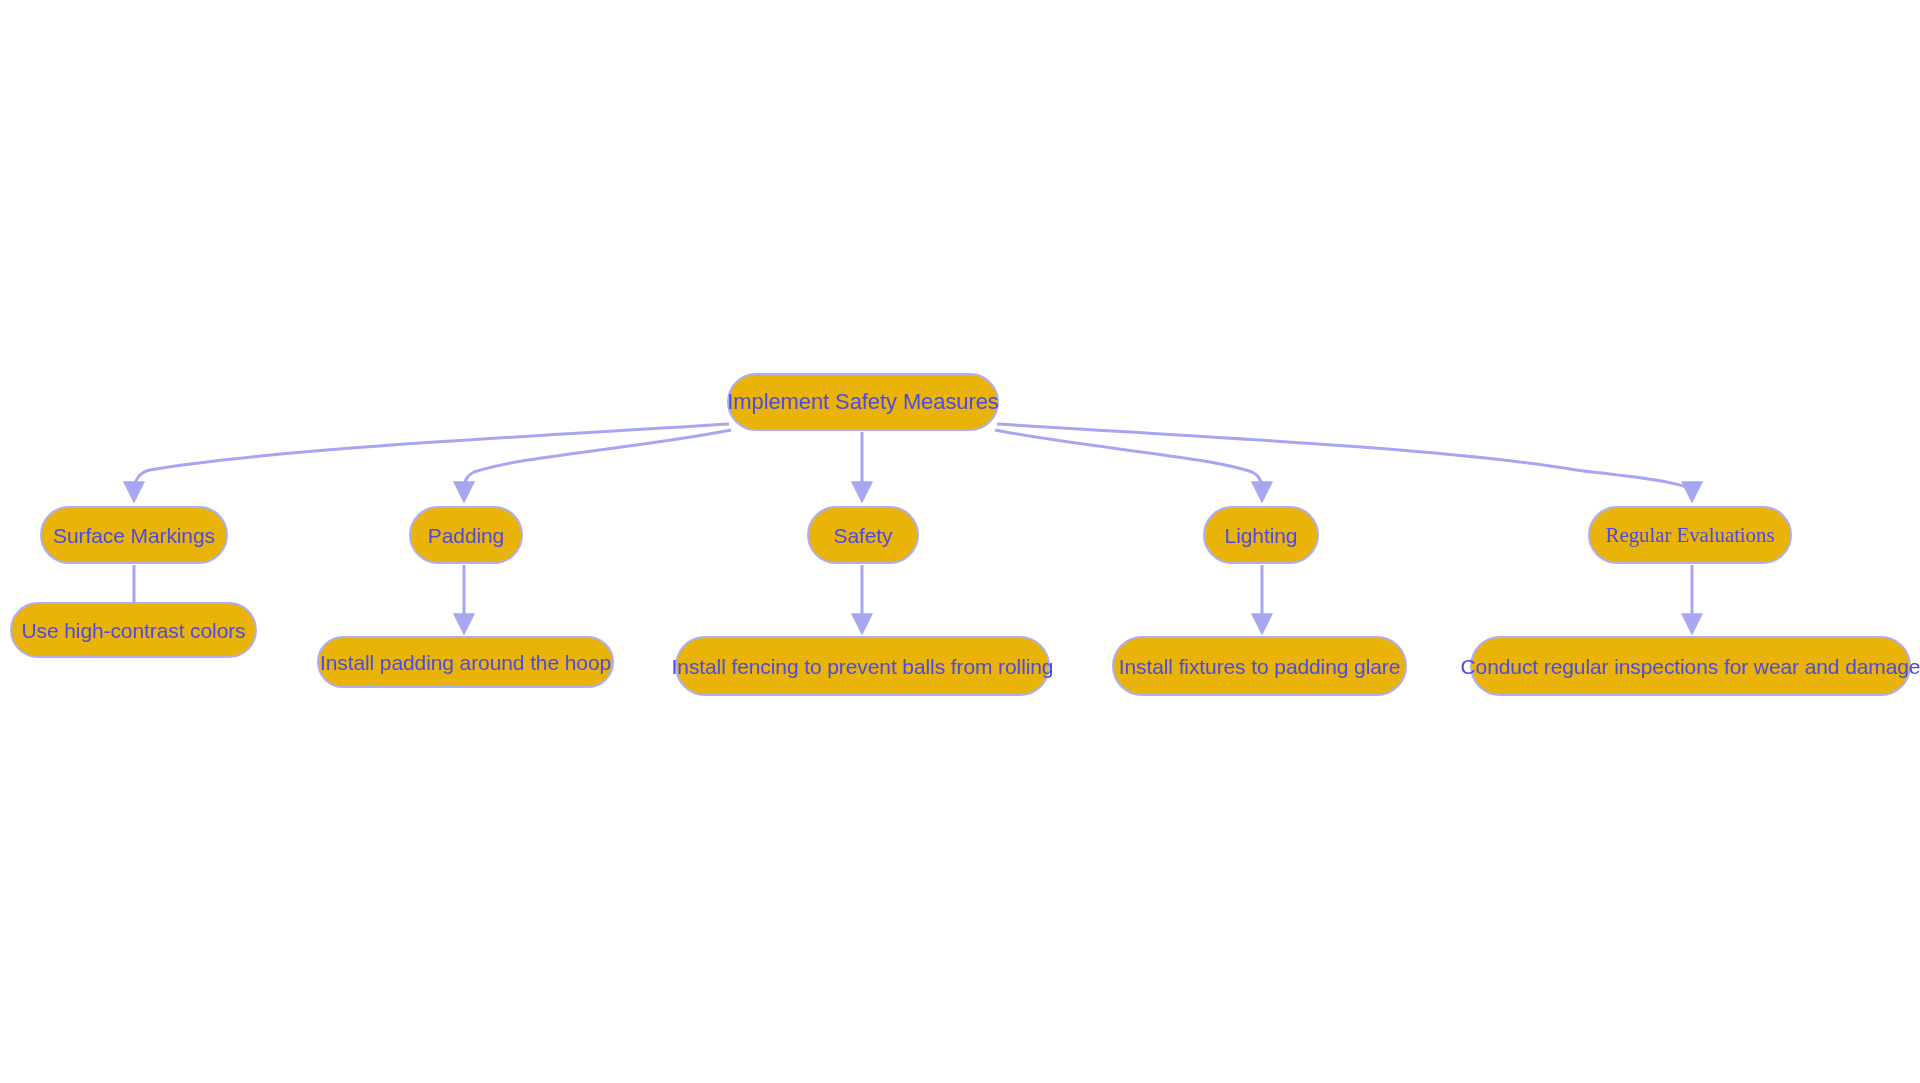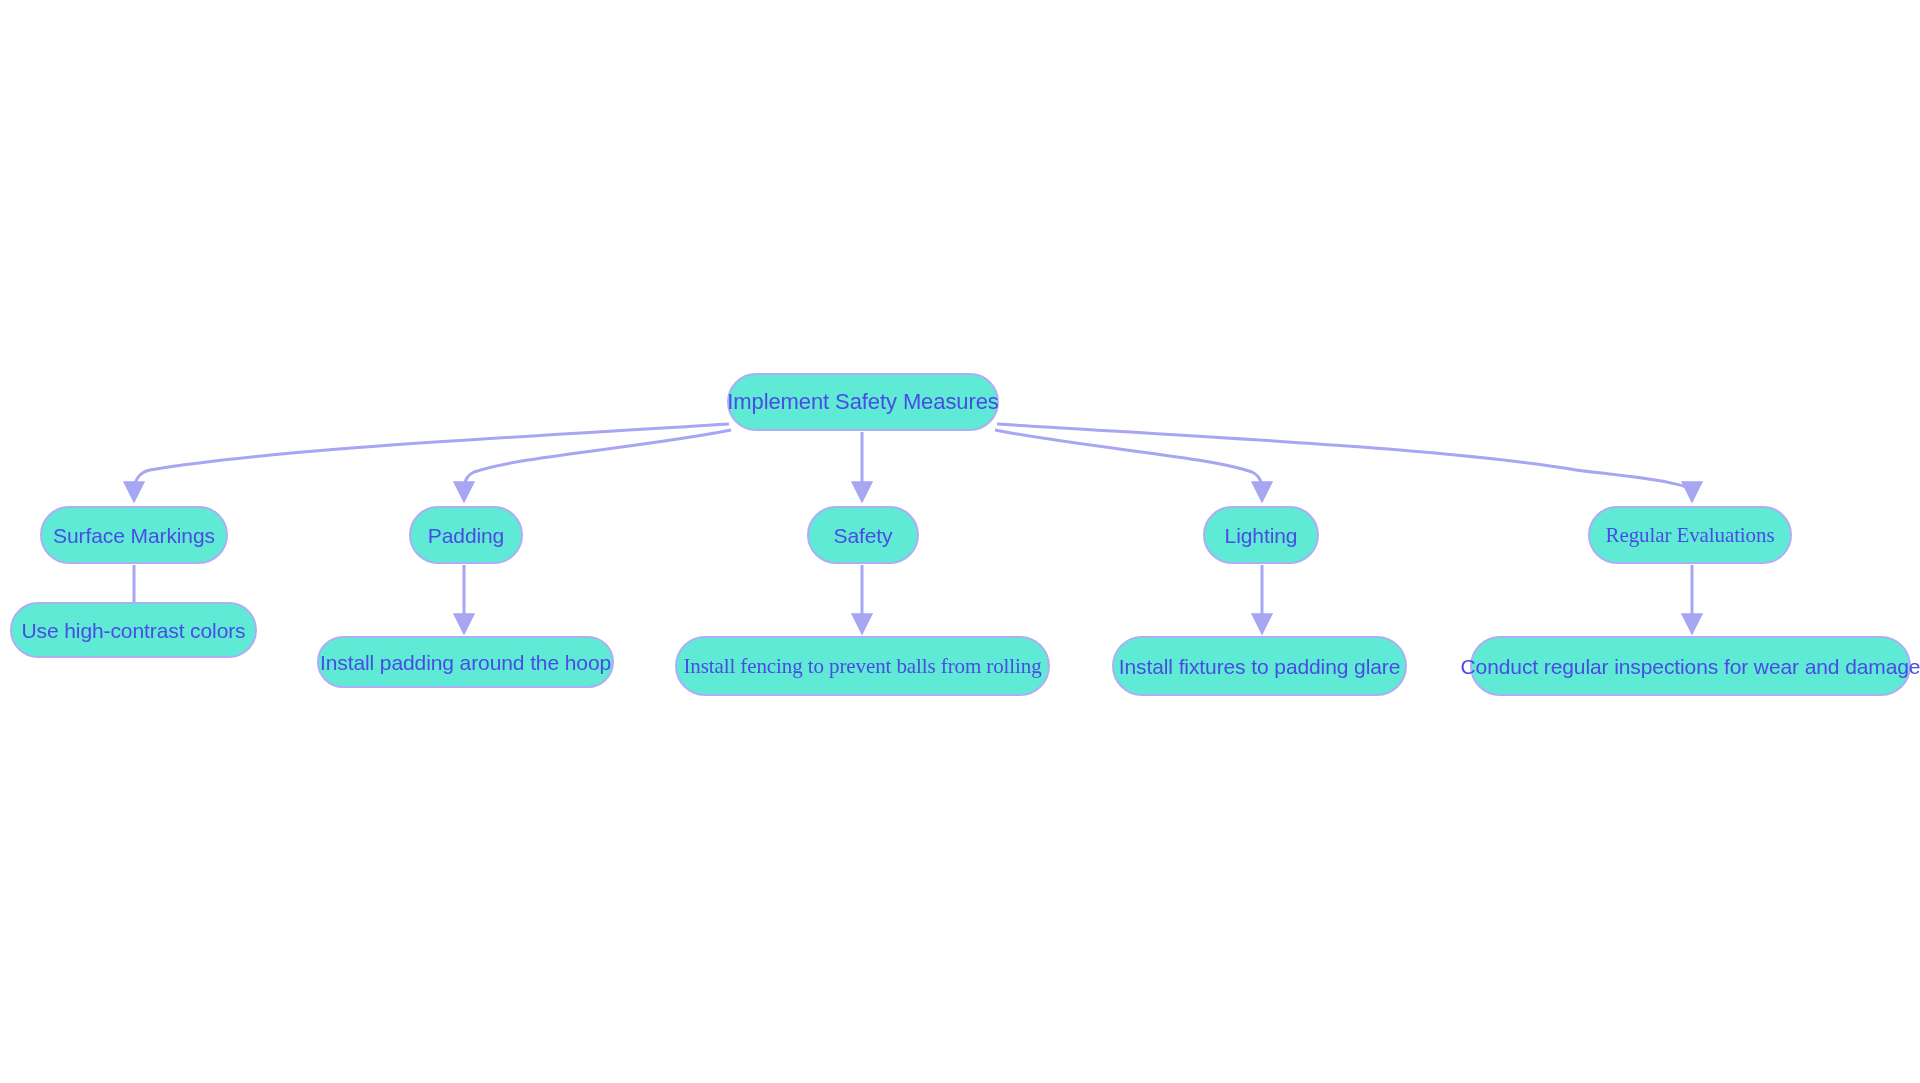--- a/index.html
+++ b/index.html
@@ -29,21 +29,21 @@
     height: 1083px;
     pointer-events: none;
   }
   .node {
     position: absolute;
     box-sizing: border-box;
     display: flex;
     align-items: center;
     justify-content: center;
     border-radius: 999px;
-    background: #5eead4;
+    background: #eab308;
     border: 2px solid #aeaef6;
     color: #4b4be4;
     font-size: 21px;
     font-family: "Liberation Sans", sans-serif;
     letter-spacing: -0.1px;
     white-space: nowrap;
     user-select: none;
   }
   .node-label {
     display: block;
@@ -102,21 +102,21 @@
   <div class="node" style="left:1588px; top:506px; width:204px; height:58px;font-family:Liberation Serif, serif;">
     <span class="node-label">Regular Evaluations</span>
   </div>
 
   <div class="node" style="left:10px; top:602px; width:247px; height:56px;">
     <span class="node-label">Use high-contrast colors</span>
   </div>
   <div class="node" style="left:317px; top:636px; width:297px; height:52px;">
     <span class="node-label">Install padding around the hoop</span>
   </div>
-  <div class="node" style="left:675px; top:636px; width:375px; height:60px;font-family:Liberation Serif, serif;">
+  <div class="node" style="left:675px; top:636px; width:375px; height:60px;">
     <span class="node-label">Install fencing to prevent balls from rolling</span>
   </div>
   <div class="node" style="left:1112px; top:636px; width:295px; height:60px;">
     <span class="node-label">Install fixtures to padding glare</span>
   </div>
   <div class="node" style="left:1470px; top:636px; width:441px; height:60px;">
     <span class="node-label">Conduct regular inspections for wear and damage</span>
   </div>
 
 </div>

